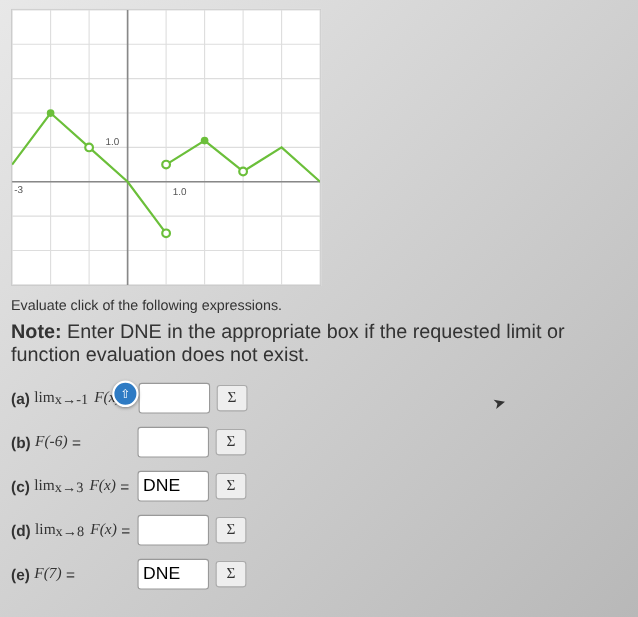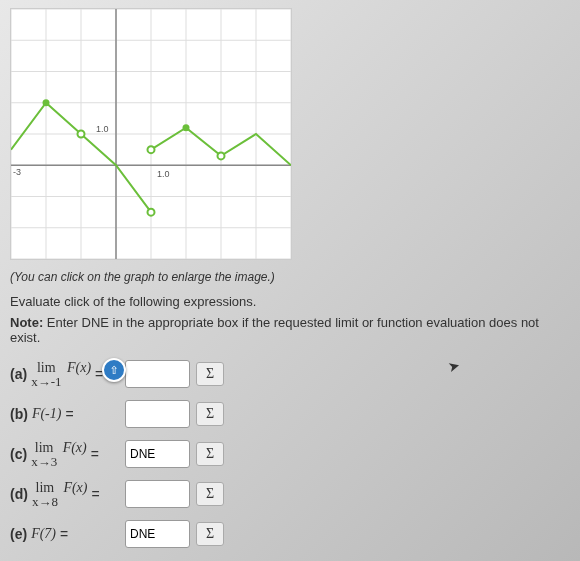--- a/index.html
+++ b/index.html
@@ -1,30 +1,30 @@
 <!DOCTYPE html>
 <html><head>
 <meta charset="utf-8">
 <style>
 body{margin:0;font-family:Arial,sans-serif;font-size:14px;color:#333;background:linear-gradient(135deg,#e8e8e8 0%,#d0d0d0 50%,#b8b8b8 100%);width:580px;height:561px;overflow:hidden;position:relative}
 .page{padding:8px 10px}
 .graph-box{width:280px;height:250px;border:1px solid #ccc;background:#fff;position:relative;margin-bottom:10px}
 .hint{font-style:italic;font-size:12px;margin:6px 0 10px 0}
 .instr{font-size:13px;margin:6px 0}
-.note{font-size:13px;margin:4px 0 14px 0}
+.note{font-size:18px;margin:4px 0 14px 0}
 .note b{font-weight:bold}
 .row{display:flex;align-items:center;margin:10px 0;height:30px}
 .lbl{display:flex;align-items:center;min-width:115px}
 .part{font-weight:bold;margin-right:4px}
 .math{font-family:'Times New Roman',serif;font-size:14px}
-.lim{display:inline-flex;flex-direction:column;align-items:center;line-height:1;margin-right:2px}
+.lim{display:inline-flex;flex-direction:row;align-items:center;line-height:1;margin-right:2px}
 .lim-top{font-size:14px}
 .lim-bot{font-size:13px}
 .eq{margin:0 4px}
-input.ans{width:55px;height:22px;border:1px solid #999;background:#fff;padding:2px 4px;font-size:12px;border-radius:3px}
+input.ans{width:55px;height:22px;border:1px solid #999;background:#fff;padding:2px 4px;font-size:16px;border-radius:3px}
 .sigma{display:inline-flex;align-items:center;justify-content:center;width:26px;height:22px;border:1px solid #aaa;border-radius:3px;background:#eee;margin-left:6px;font-family:serif;font-size:14px;cursor:pointer}
 .badge{position:absolute;width:20px;height:20px;border-radius:50%;background:#2e7bc4;border:2px solid #fff;box-shadow:0 1px 3px rgba(0,0,0,.4);margin-left:92px;margin-top:-8px;display:flex;align-items:center;justify-content:center;color:#fff;font-size:11px}
 .cursor{position:absolute;top:358px;left:448px;font-size:14px;transform:rotate(-15deg)}
 svg{display:block}
 </style>
 </head>
 <body>
 
 <div class="page">
   <div class="graph-box">
@@ -64,21 +64,20 @@
           <circle cx="210" cy="146.875" r="3.5" fill="#fff" stroke="#6bbf3a" stroke-width="2"></circle>
         </g>
       <g id="labels" font-size="9" fill="#555" font-family="Arial">
           <text x="146" y="168.25">1.0</text>
           <text x="85" y="123">1.0</text>
           <text x="2" y="166.25">-3</text>
         </g>
     </svg>
   </div>
 
-  <div class="hint">(You can click on the graph to enlarge the image.)</div>
   <div class="instr">Evaluate click of the following expressions.</div>
   <div class="note">
     <b>Note:</b><span> Enter DNE in the appropriate box if the requested limit or function evaluation does not exist.</span>
   </div>
 
   <div id="rows">
     <div class="row" style="position:relative">
       <div class="lbl">
         <span class="part">(a)</span>
         <span class="math"><span class="lim">
@@ -87,21 +86,21 @@
             </span> <i>F(x)</i></span>
         <span class="eq">=</span>
       </div>
       <input class="ans" type="text" value="" style="">
       <span class="sigma">Σ</span>
       <div class="badge">⇧</div>
     </div>
     <div class="row" style="position:relative">
       <div class="lbl">
         <span class="part">(b)</span>
-        <span class="math"><i>F(-1)</i></span>
+        <span class="math"><i>F(-6)</i></span>
         <span class="eq">=</span>
       </div>
       <input class="ans" type="text" value="" style="">
       <span class="sigma">Σ</span>
 
     </div>
     <div class="row" style="position:relative">
       <div class="lbl">
         <span class="part">(c)</span>
         <span class="math"><span class="lim">

